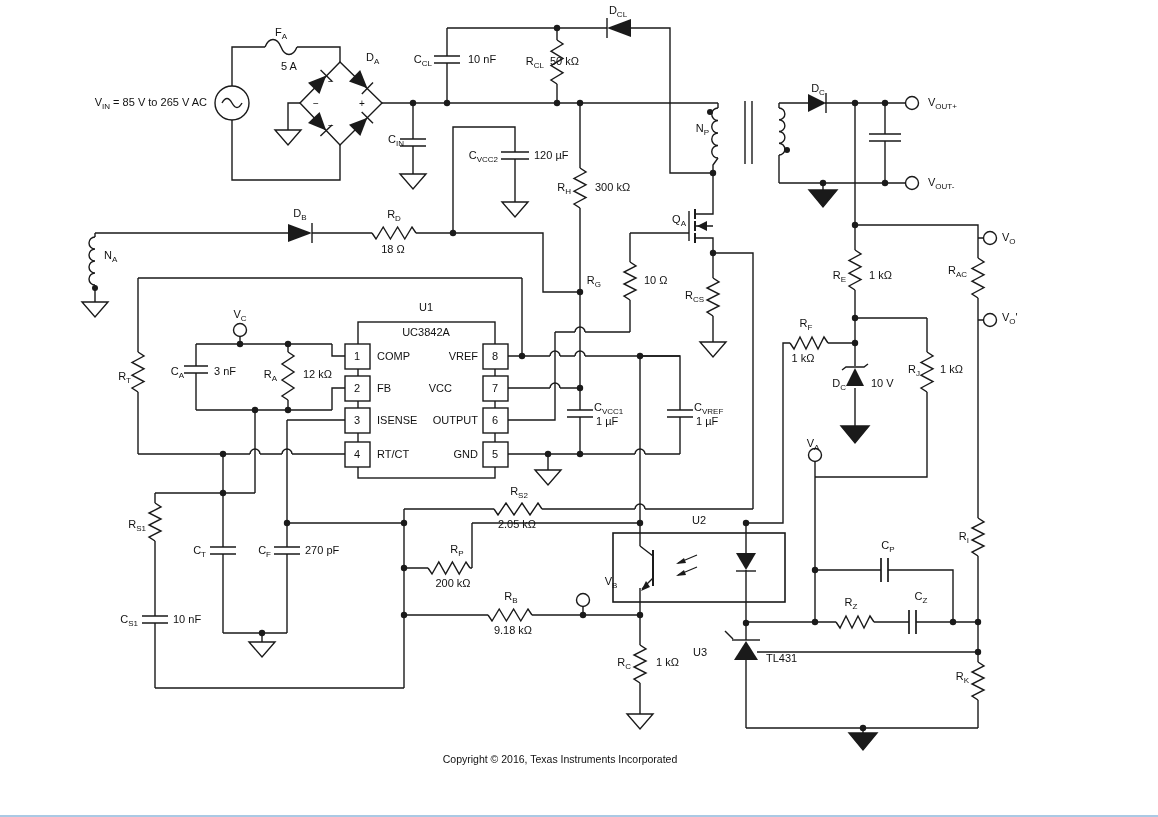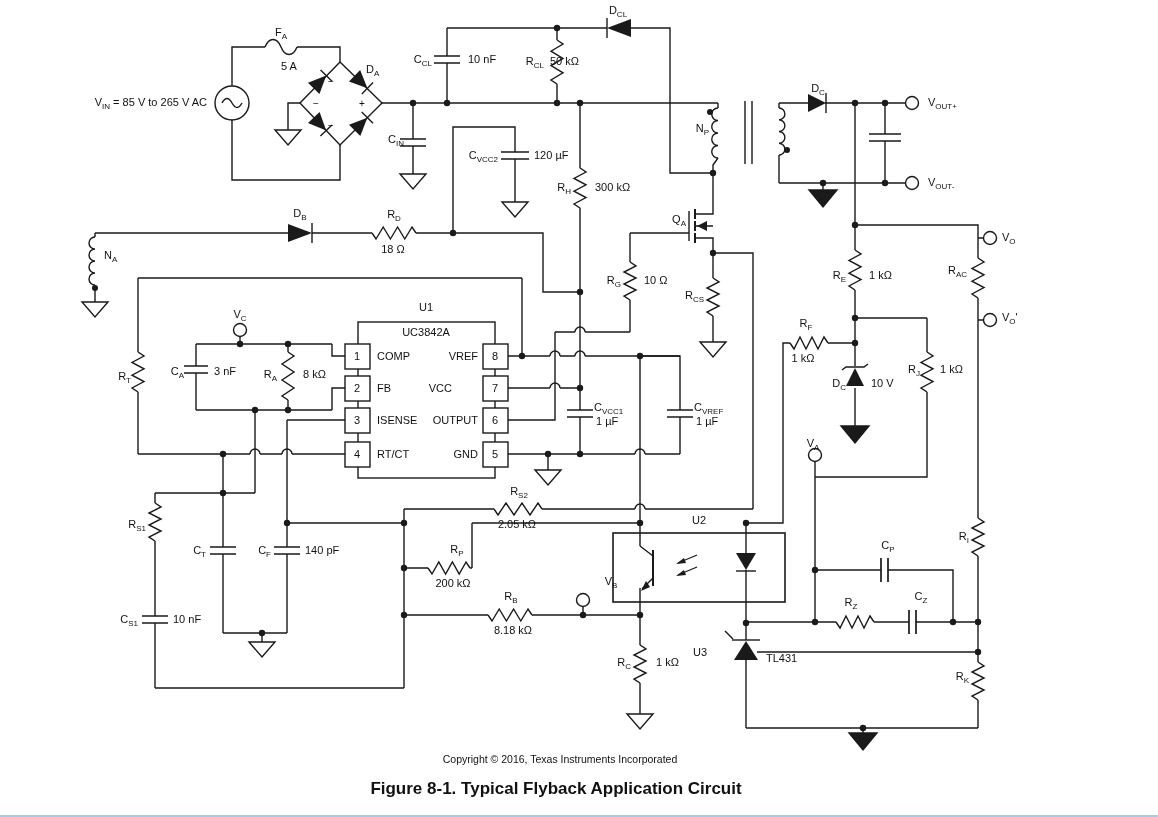--- a/index.html
+++ b/index.html
@@ -309,21 +309,21 @@
     <circle cx="978" cy="622" r="3.2"></circle>
         <circle cx="978" cy="652" r="3.2"></circle>
     <circle cx="863" cy="728" r="3.2"></circle>
   </g>
 </svg>
 
 <div class="lbl r" style="left:207px;top:96px"><span>V</span><sub>IN</sub><span> = 85 V to 265 V AC</span></div>
 
 <div class="lbl c" style="left:281px;top:26px"><span>F</span><sub>A</sub></div>
 <div class="lbl c" style="left:289px;top:60px">5 A</div>
-<div class="lbl" style="left:366px;top:63px"><span>D</span><sub>A</sub></div>
+<div class="lbl" style="left:366px;top:51px"><span>D</span><sub>A</sub></div>
 <div class="mark" style="left:362px;top:98px">+</div>
 <div class="mark" style="left:316px;top:98px">−</div>
 <div class="mark" style="left:331px;top:76px">−</div>
 <div class="mark" style="left:331px;top:120px">−</div>
 <div class="lbl r" style="left:404px;top:133px"><span>C</span><sub>IN</sub></div>
 
 <div class="lbl r" style="left:432px;top:53px"><span>C</span><sub>CL</sub></div>
 <div class="lbl" style="left:468px;top:53px">10 nF</div>
 <div class="lbl r" style="left:544px;top:55px"><span>R</span><sub>CL</sub></div>
 <div class="lbl" style="left:550px;top:55px">50 kΩ</div>
@@ -334,21 +334,21 @@
 <div class="lbl r" style="left:571px;top:181px"><span>R</span><sub>H</sub></div>
 <div class="lbl" style="left:595px;top:181px">300 kΩ</div>
 
 <div class="lbl r" style="left:709px;top:122px"><span>N</span><sub>P</sub></div>
 <div class="lbl" style="left:104px;top:249px"><span>N</span><sub>A</sub></div>
 <div class="lbl c" style="left:300px;top:207px"><span>D</span><sub>B</sub></div>
 <div class="lbl c" style="left:394px;top:208px"><span>R</span><sub>D</sub></div>
 <div class="lbl c" style="left:393px;top:243px">18 Ω</div>
 
 <div class="lbl r" style="left:686px;top:213px"><span>Q</span><sub>A</sub></div>
-<div class="lbl r" style="left:621px;top:274px"><span>R</span><sub>G</sub></div>
+<div class="lbl r" style="left:601px;top:274px"><span>R</span><sub>G</sub></div>
 <div class="lbl" style="left:644px;top:274px">10 Ω</div>
 <div class="lbl r" style="left:704px;top:289px"><span>R</span><sub>CS</sub></div>
 
 <div class="lbl c" style="left:818px;top:82px"><span>D</span><sub>C</sub></div>
 <div class="lbl" style="left:928px;top:96px"><span>V</span><sub>OUT+</sub></div>
 <div class="lbl" style="left:928px;top:176px"><span>V</span><sub>OUT-</sub></div>
 
 <div class="lbl r" style="left:846px;top:269px"><span>R</span><sub>E</sub></div>
 <div class="lbl" style="left:869px;top:269px">1 kΩ</div>
 <div class="lbl r" style="left:967px;top:264px"><span>R</span><sub>AC</sub></div>
@@ -381,52 +381,51 @@
 <div class="pinname" style="left:377px;top:448px">RT/CT</div>
 <div class="pinname r lbl" style="left:478px;top:350px">VREF</div>
 <div class="pinname r lbl" style="left:452px;top:382px">VCC</div>
 <div class="pinname r lbl" style="left:478px;top:414px">OUTPUT</div>
 <div class="pinname r lbl" style="left:478px;top:448px">GND</div>
 
 <div class="lbl c" style="left:240px;top:308px"><span>V</span><sub>C</sub></div>
 <div class="lbl r" style="left:184px;top:365px"><span>C</span><sub>A</sub></div>
 <div class="lbl" style="left:214px;top:365px">3 nF</div>
 <div class="lbl r" style="left:277px;top:368px"><span>R</span><sub>A</sub></div>
-<div class="lbl" style="left:303px;top:368px">8 kΩ</div>
+<div class="lbl" style="left:303px;top:368px">12 kΩ</div>
 <div class="lbl r" style="left:131px;top:370px"><span>R</span><sub>T</sub></div>
 
 <div class="lbl" style="left:594px;top:401px"><span>C</span><sub>VCC1</sub></div>
 <div class="lbl" style="left:596px;top:415px">1 µF</div>
 <div class="lbl" style="left:694px;top:401px"><span>C</span><sub>VREF</sub></div>
 <div class="lbl" style="left:696px;top:415px">1 µF</div>
 
 <div class="lbl r" style="left:146px;top:518px"><span>R</span><sub>S1</sub></div>
 <div class="lbl r" style="left:138px;top:613px"><span>C</span><sub>S1</sub></div>
 <div class="lbl" style="left:173px;top:613px">10 nF</div>
 <div class="lbl r" style="left:206px;top:544px"><span>C</span><sub>T</sub></div>
 <div class="lbl r" style="left:271px;top:544px"><span>C</span><sub>F</sub></div>
-<div class="lbl" style="left:305px;top:544px">140 pF</div>
+<div class="lbl" style="left:305px;top:544px">270 pF</div>
 
 <div class="lbl c" style="left:519px;top:485px"><span>R</span><sub>S2</sub></div>
 <div class="lbl c" style="left:517px;top:518px">2.05 kΩ</div>
 <div class="lbl c" style="left:457px;top:543px"><span>R</span><sub>P</sub></div>
 <div class="lbl c" style="left:453px;top:577px">200 kΩ</div>
 <div class="lbl c" style="left:511px;top:590px"><span>R</span><sub>B</sub></div>
-<div class="lbl c" style="left:513px;top:624px">8.18 kΩ</div>
+<div class="lbl c" style="left:513px;top:624px">9.18 kΩ</div>
 <div class="lbl c" style="left:611px;top:575px"><span>V</span><sub>B</sub></div>
 <div class="lbl r" style="left:631px;top:656px"><span>R</span><sub>C</sub></div>
 <div class="lbl" style="left:656px;top:656px">1 kΩ</div>
 
 <div class="lbl c" style="left:699px;top:514px">U2</div>
 <div class="lbl" style="left:693px;top:646px">U3</div>
 <div class="lbl" style="left:766px;top:652px">TL431</div>
 
 <div class="lbl c" style="left:888px;top:539px"><span>C</span><sub>P</sub></div>
 <div class="lbl c" style="left:921px;top:590px"><span>C</span><sub>Z</sub></div>
 <div class="lbl c" style="left:851px;top:596px"><span>R</span><sub>Z</sub></div>
 <div class="lbl r" style="left:969px;top:530px"><span>R</span><sub>I</sub></div>
 <div class="lbl r" style="left:969px;top:670px"><span>R</span><sub>K</sub></div>
 
 <div class="copy" style="left:560px;top:753px">Copyright © 2016, Texas Instruments Incorporated</div>
-<div class="figcap" style="left:556px;top:779px">Figure 8-1. Typical Flyback Application Circuit</div>
 <div class="botrule"></div>
 
 </div>
 
 </body></html>

